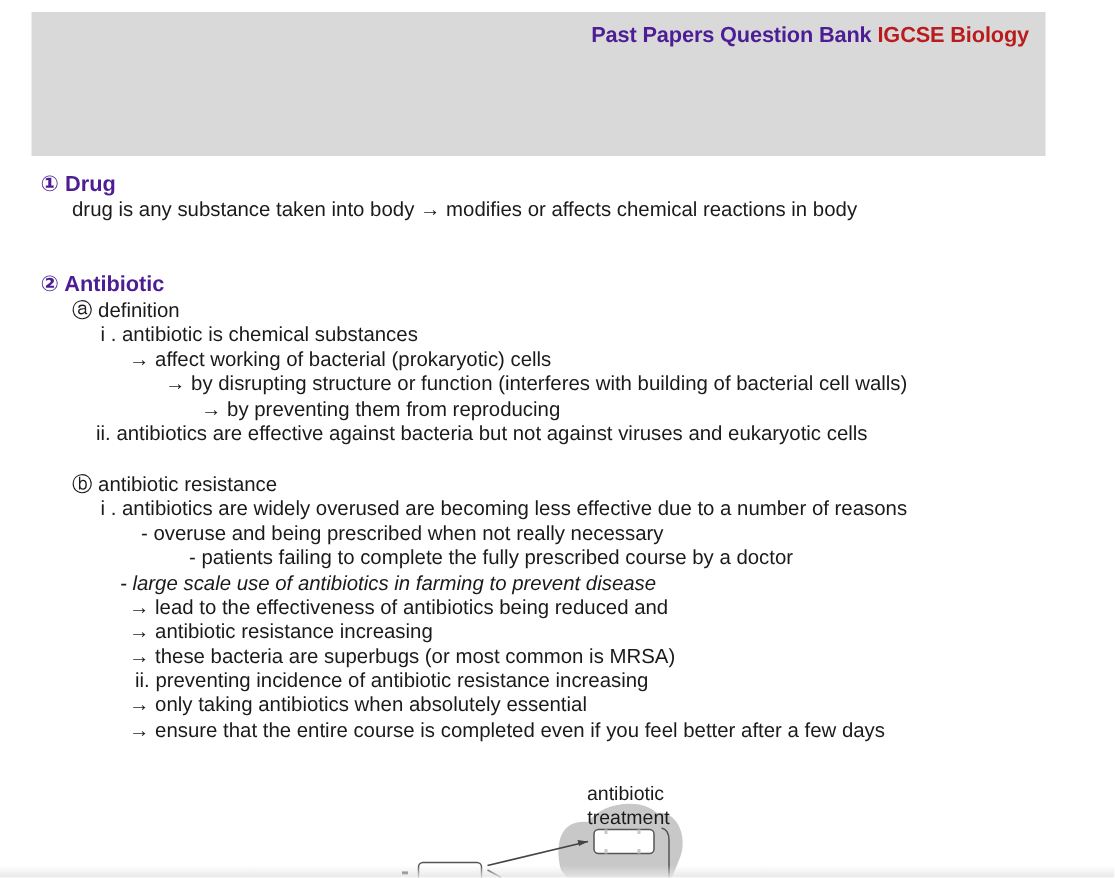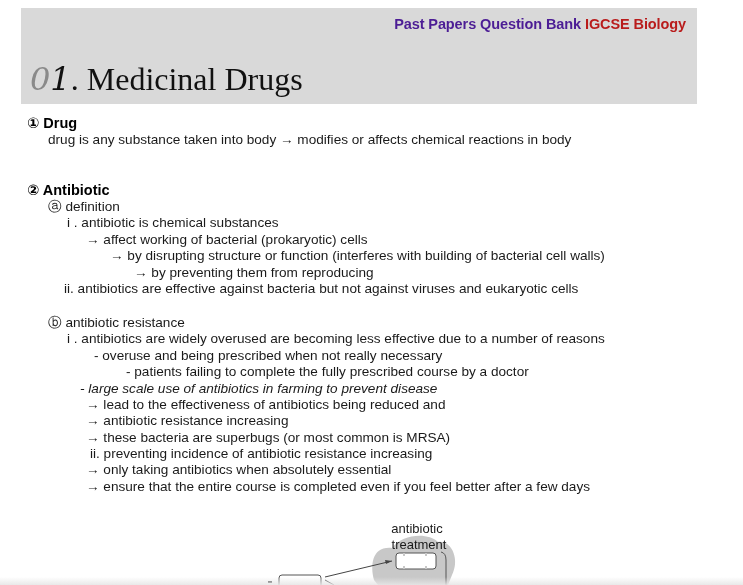--- a/index.html
+++ b/index.html
@@ -6,34 +6,33 @@
   body { width: 743px; height: 585px; position: relative; overflow: hidden;
          font-family: "Liberation Sans", "DejaVu Sans", sans-serif; color: #1a1a1a; }
   .banner { position: absolute; left: 21px; top: 8px; width: 676px; height: 96px; background: #d9d9d9; }
   .banner-sub { position: absolute; right: 11px; top: 8px; font-size: 14.5px; font-weight: bold; letter-spacing: -0.1px; }
   .banner-sub .muted { color: #4c1d95; }
   .banner-sub .strong { color: #b91c1c; }
   .banner-title { position: absolute; left: 9px; top: 52px; font-family: "Liberation Serif", "DejaVu Serif", serif; font-size: 32px; color: #111; white-space: nowrap; }
   .banner-title .num0 { font-style: italic; color: #8a8a8a; font-family: "DejaVu Serif", serif; }
   .banner-title .num1 { font-style: italic; color: #111; font-family: "DejaVu Serif", serif; }
   .line { position: absolute; font-size: 13.6px; line-height: 16px; white-space: nowrap; color: #1a1a1a; }
-  .heading { font-weight: bold; font-size: 14.5px; color: #000000; }
+  .heading { font-weight: bold; font-size: 14.5px; color: #4c1d95; }
   .diagram { position: absolute; left: 0; top: 505px; width: 743px; height: 80px; }
   .fade { position: absolute; left: 0; bottom: 0; width: 743px; height: 8px;
           background: linear-gradient(to bottom, rgba(255,255,255,0), rgba(230,230,230,0.9)); }
 </style>
 </head>
 <body>
 
 <div class="banner">
   <div class="banner-sub">
     <span class="muted">Past Papers Question Bank</span>
     <span class="strong">IGCSE Biology</span>
   </div>
-  <div class="banner-title"><span class="num0">0</span><span class="num1">1</span><span>.</span><span> Medicinal Drugs</span></div>
 </div>
 
 <div class="line heading" style="left:27px; top:115px;">
   <span>①</span>
   <span>Drug</span>
 </div>
 <div class="line" style="left:48px; top:132px;">drug is any substance taken into body → modifies or affects chemical reactions in body</div>
 
 <div class="line heading" style="left:27px; top:182px;">
   <span>②</span>

